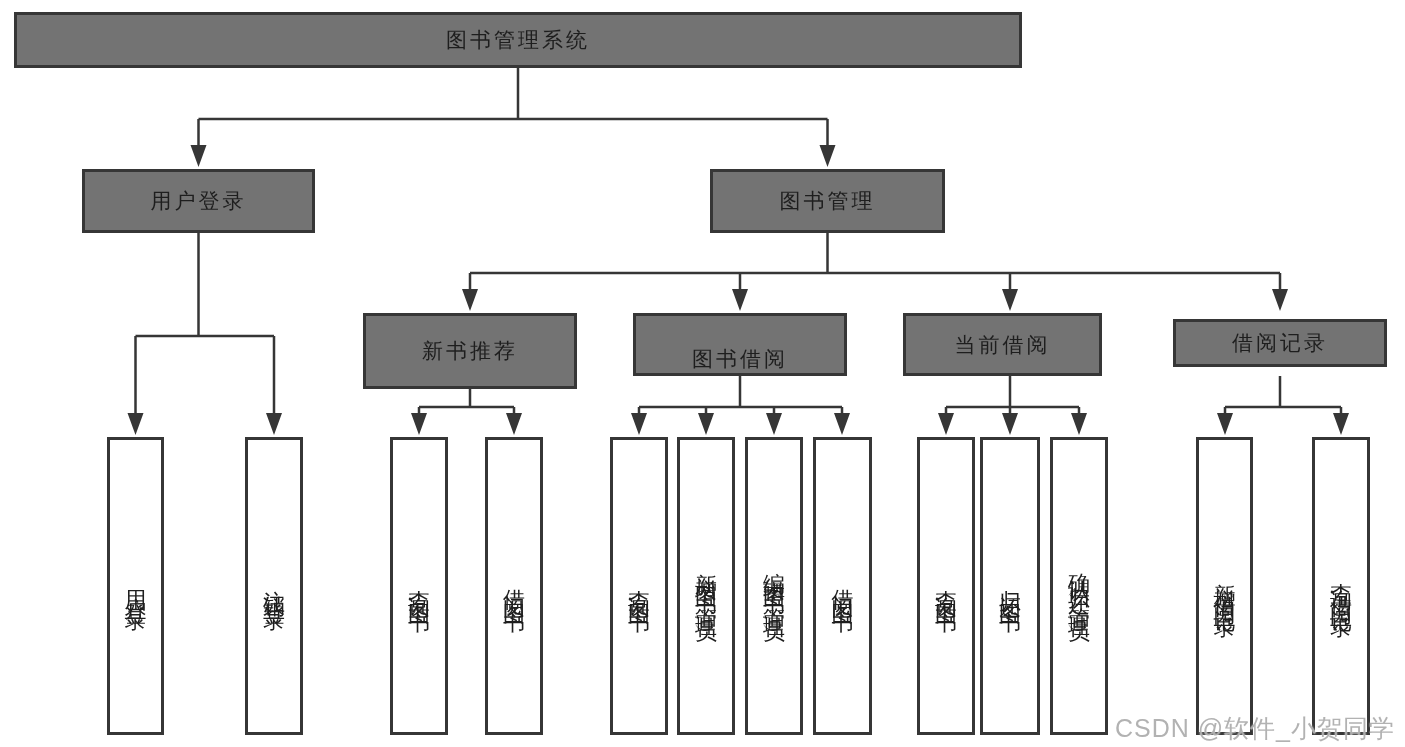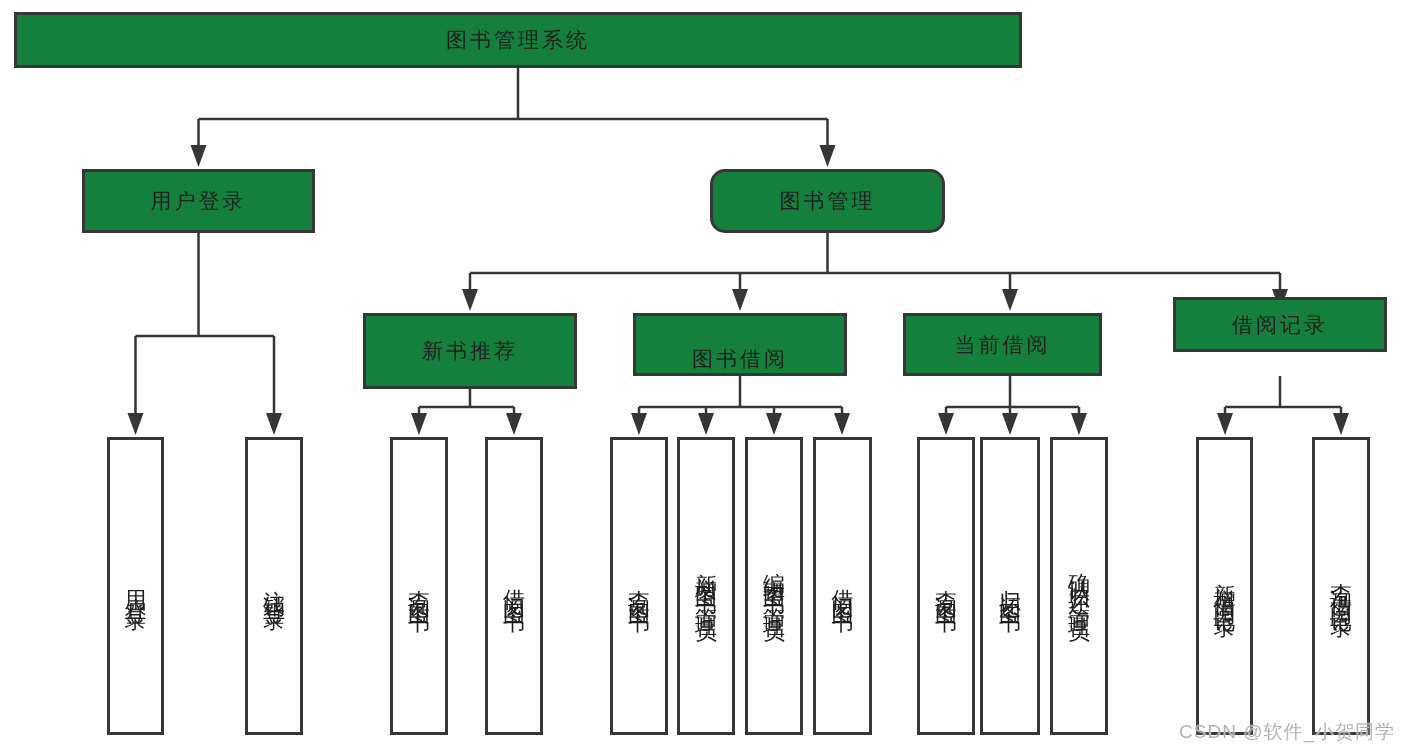--- a/index.html
+++ b/index.html
@@ -2,36 +2,36 @@
 <html><head>
 <meta charset="utf-8">
 <style>
   html,body { margin:0; padding:0; background:#ffffff; }
   .stage {
     position:relative; width:1405px; height:747px; background:#ffffff;
     font-family:"Liberation Sans", sans-serif; overflow:hidden;
   }
   svg.connectors { position:absolute; left:0; top:0; z-index:0; }
   .hbox {
-    position:absolute; box-sizing:border-box; background:#15803d;
+    position:absolute; box-sizing:border-box; background:#737373;
     border:3px solid #363636; display:flex; align-items:center; justify-content:center;
     font-size:21px; letter-spacing:3px; color:#1e1e1e; z-index:1; white-space:nowrap;
   }
   .vbox {
     position:absolute; box-sizing:border-box; background:#ffffff;
     border:3px solid #363636; display:flex; align-items:center; justify-content:center;
     z-index:1;
   }
   .vtext {
     writing-mode:vertical-rl; text-orientation:mixed;
     font-size:22px; letter-spacing:7px; line-height:1; color:#1e1e1e;
   }
   .watermark {
     position:absolute; right:10px; bottom:2px; z-index:2;
-    font-size:19px; letter-spacing:1px; color:rgba(170,170,170,0.9);
+    font-size:25px; letter-spacing:1px; color:rgba(170,170,170,0.9);
     text-shadow:0 0 2px #ffffff; white-space:nowrap;
   }
 </style>
 </head>
 <body>
 
 <div class="stage">
 
   <svg class="connectors" width="1405" height="747" viewBox="0 0 1405 747" aria-hidden="true">
 
@@ -92,34 +92,34 @@
       M1333,413 L1349,413 L1341,435 Z"></path>
   </svg>
 
   <div class="hbox" style="left:14px; top:12px; width:1008px; height:56px;">
     <span>图书管理系统</span>
   </div>
 
   <div class="hbox" style="left:82px; top:169px; width:233px; height:64px;">
     <span>用户登录</span>
   </div>
-  <div class="hbox" style="left:710px; top:169px; width:235px; height:64px;border-radius:15px;">
+  <div class="hbox" style="left:710px; top:169px; width:235px; height:64px;">
     <span>图书管理</span>
   </div>
 
   <div class="hbox" style="left:363px; top:313px; width:214px; height:76px;">
     <span>新书推荐</span>
   </div>
   <div class="hbox" style="left:633px; top:313px; width:214px; height:63px;align-items:flex-end;">
     <span>图书借阅</span>
   </div>
   <div class="hbox" style="left:903px; top:313px; width:199px; height:63px;">
     <span>当前借阅</span>
   </div>
-  <div class="hbox" style="left:1173px; top:297px; width:214px; height:55px;">
+  <div class="hbox" style="left:1173px; top:319px; width:214px; height:48px;">
     <span>借阅记录</span>
   </div>
 
   <div class="vbox" style="left:107px; top:437px; width:57px; height:298px;">
     <span class="vtext">用户登录</span>
   </div>
   <div class="vbox" style="left:245px; top:437px; width:58px; height:298px;">
     <span class="vtext">注销登录</span>
   </div>
 

